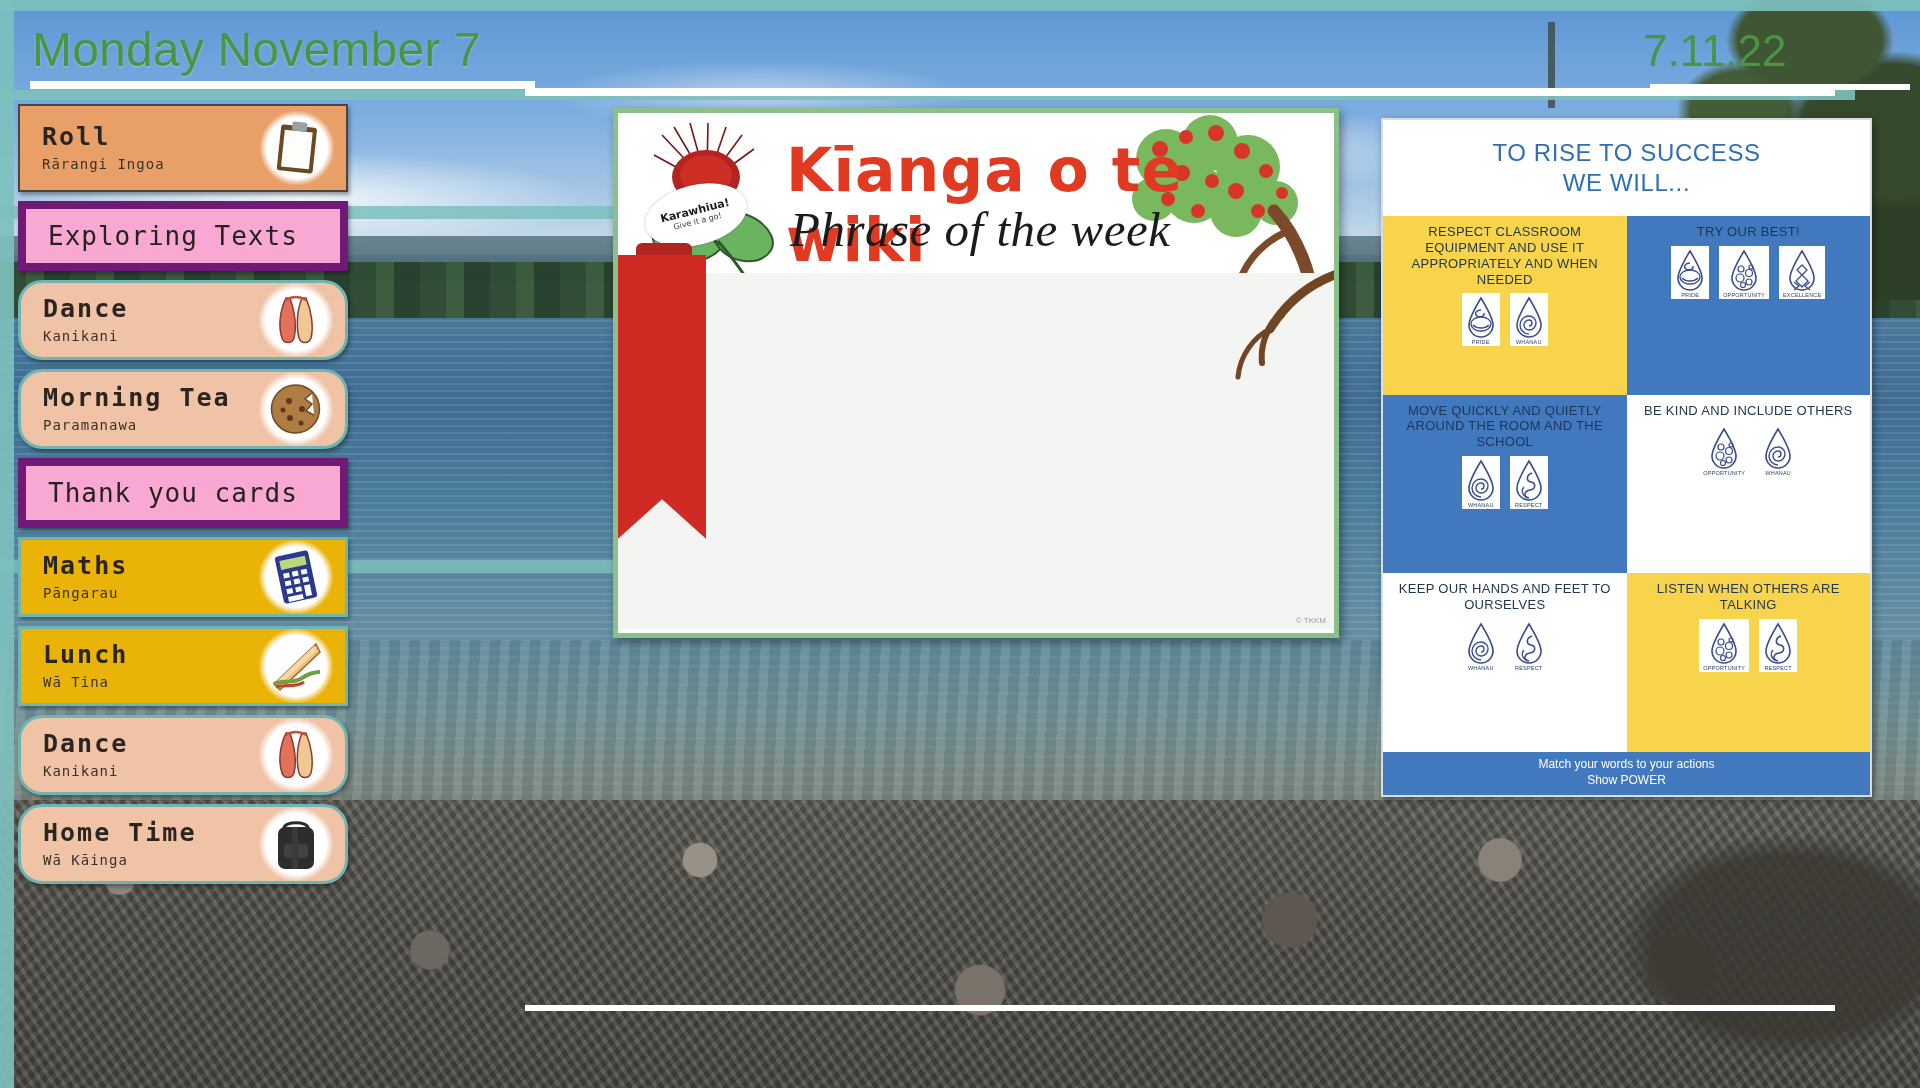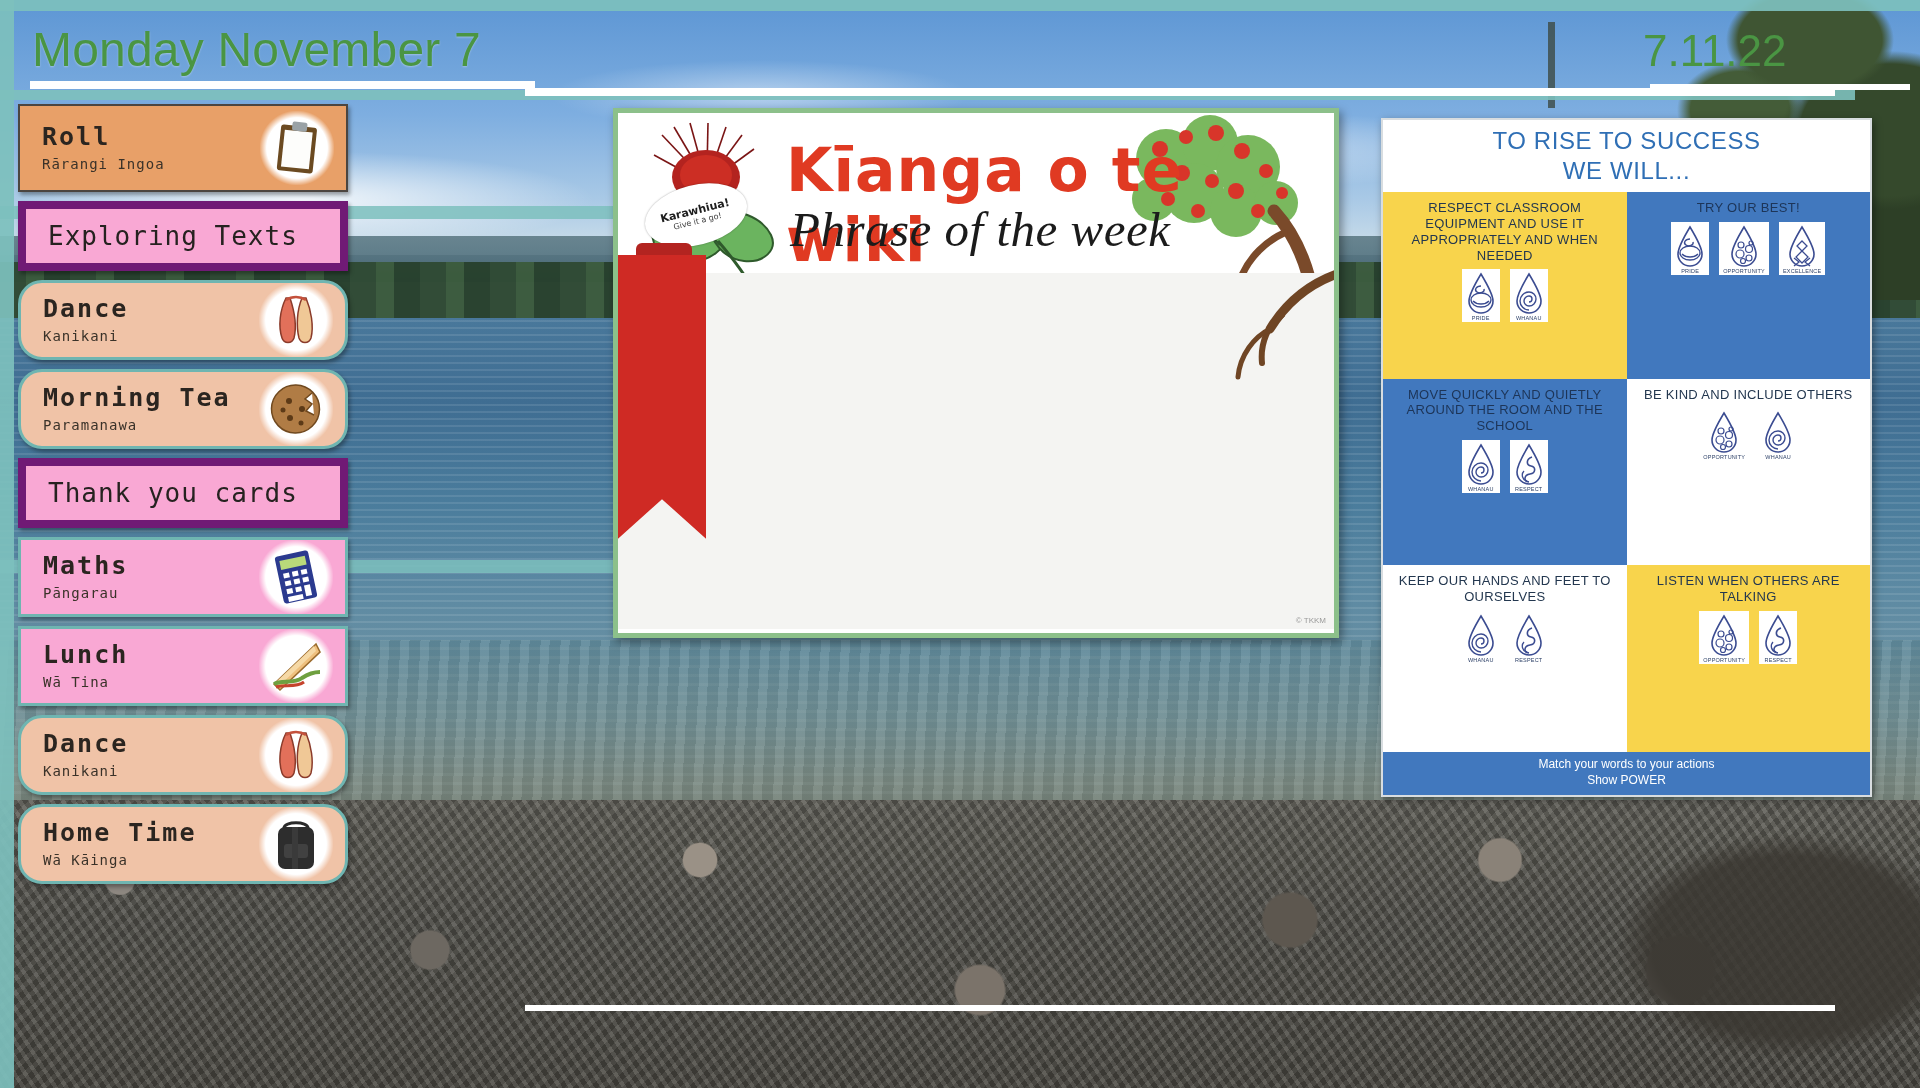--- a/index.html
+++ b/index.html
@@ -105,21 +105,21 @@
 
   
   #schedule{position:absolute;left:18px;top:104px;width:330px;z-index:6;}
   .sched-item{
     position:relative;margin-bottom:9px;
     border:3px solid #6fb5b1;
     box-sizing:border-box;
     box-shadow:2px 3px 4px rgba(0,0,0,.35);
     display:flex;align-items:center;
   }
-  .sched-item.subject{background:#f9a8d4;}
+  .sched-item.subject{background:#eab308;}
   .sched-item.tan{background:#f0c3a7;border-radius:24px;}
   .sched-item.orange{background:#e8a068;border:2px solid #4b4540;}
   .sched-item.plain{background:#f9a8d4;border:8px solid #701a75;}
   .sched-text{flex:1;padding:10px 6px 10px 22px;}
   .sched-en{
     font-family:"DejaVu Sans Mono",monospace;
     font-size:25px;font-weight:bold;color:#2b2520;letter-spacing:2px;
     line-height:1.05;
   }
   .sched-mi{
@@ -206,21 +206,21 @@
   .branch{position:absolute;right:-6px;top:-6px;width:150px;height:130px;}
 
   
   #poster{
     position:absolute;left:1381px;top:118px;width:487px;height:675px;z-index:6;
     background:#ffffff;border:2px solid #d8dde0;
     box-shadow:2px 3px 8px rgba(0,0,0,.4);
     display:flex;flex-direction:column;overflow:hidden;
   }
   #poster-header{
-    height:72px;background:#ffffff;display:flex;flex-direction:column;
+    height:96px;background:#ffffff;display:flex;flex-direction:column;
     align-items:center;justify-content:center;
   }
   .poster-head-line{
     font-family:"Liberation Sans",sans-serif;font-size:24px;color:#2f6fb5;
     letter-spacing:.6px;line-height:1.25;
   }
   #poster-grid{flex:1;display:grid;grid-template-columns:1fr 1fr;grid-template-rows:1fr 1fr 1fr;}
   .pcell{padding:8px 12px 4px;display:flex;flex-direction:column;align-items:center;}
   .bg-yellow{background:#f8d44c;}
   .bg-blue{background:#4178be;}

